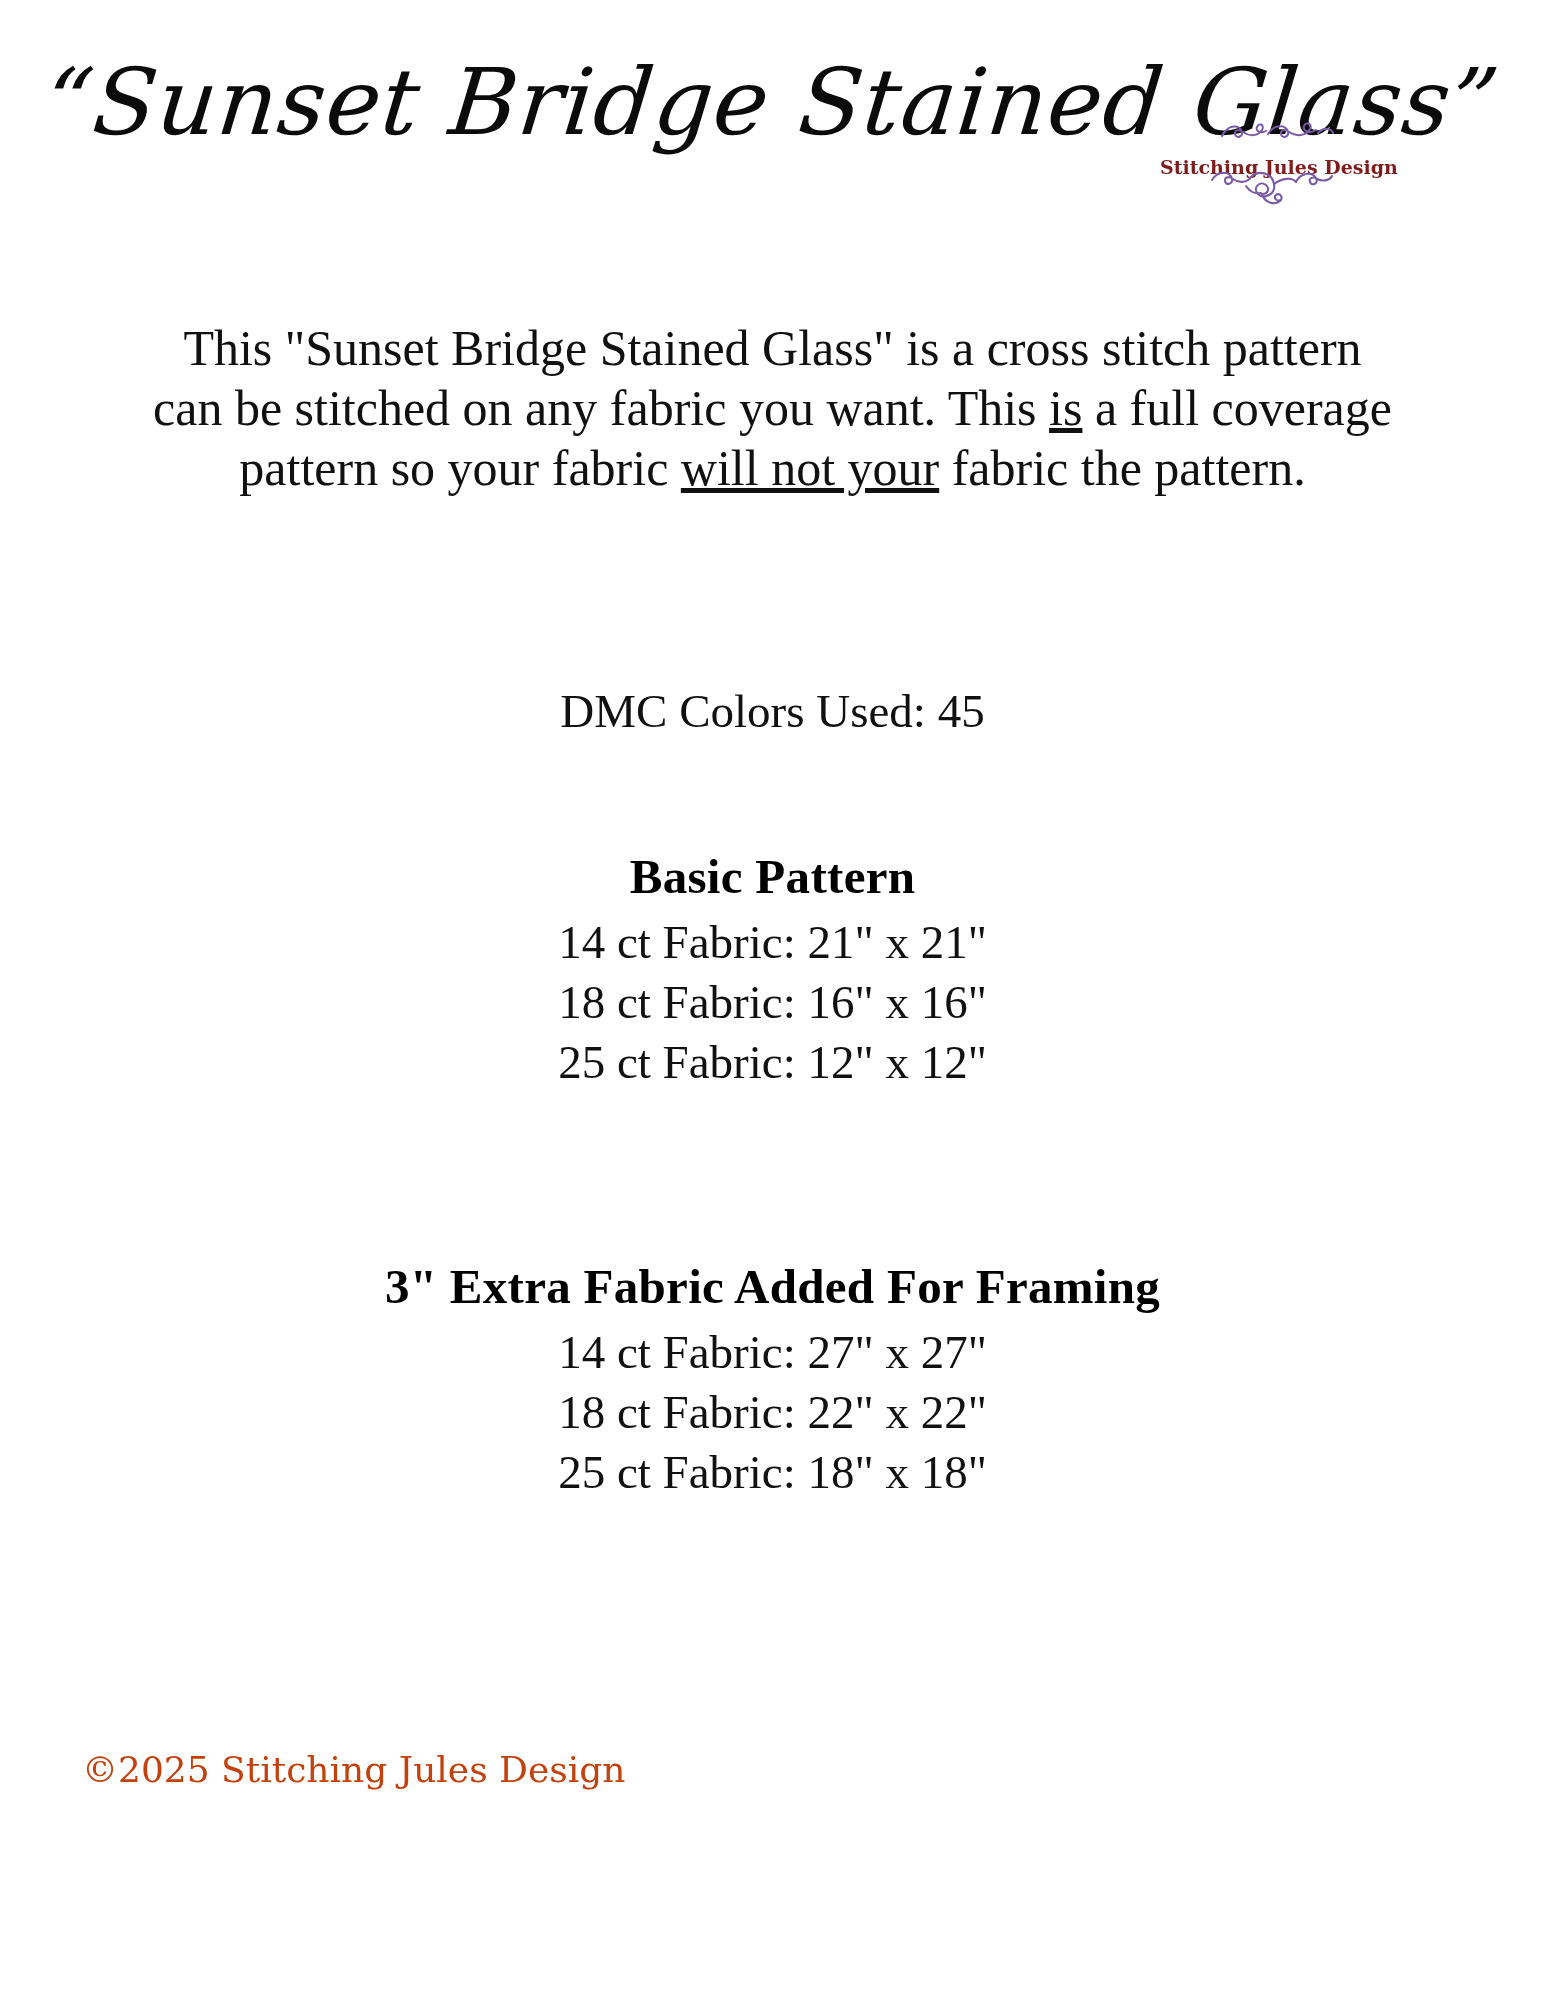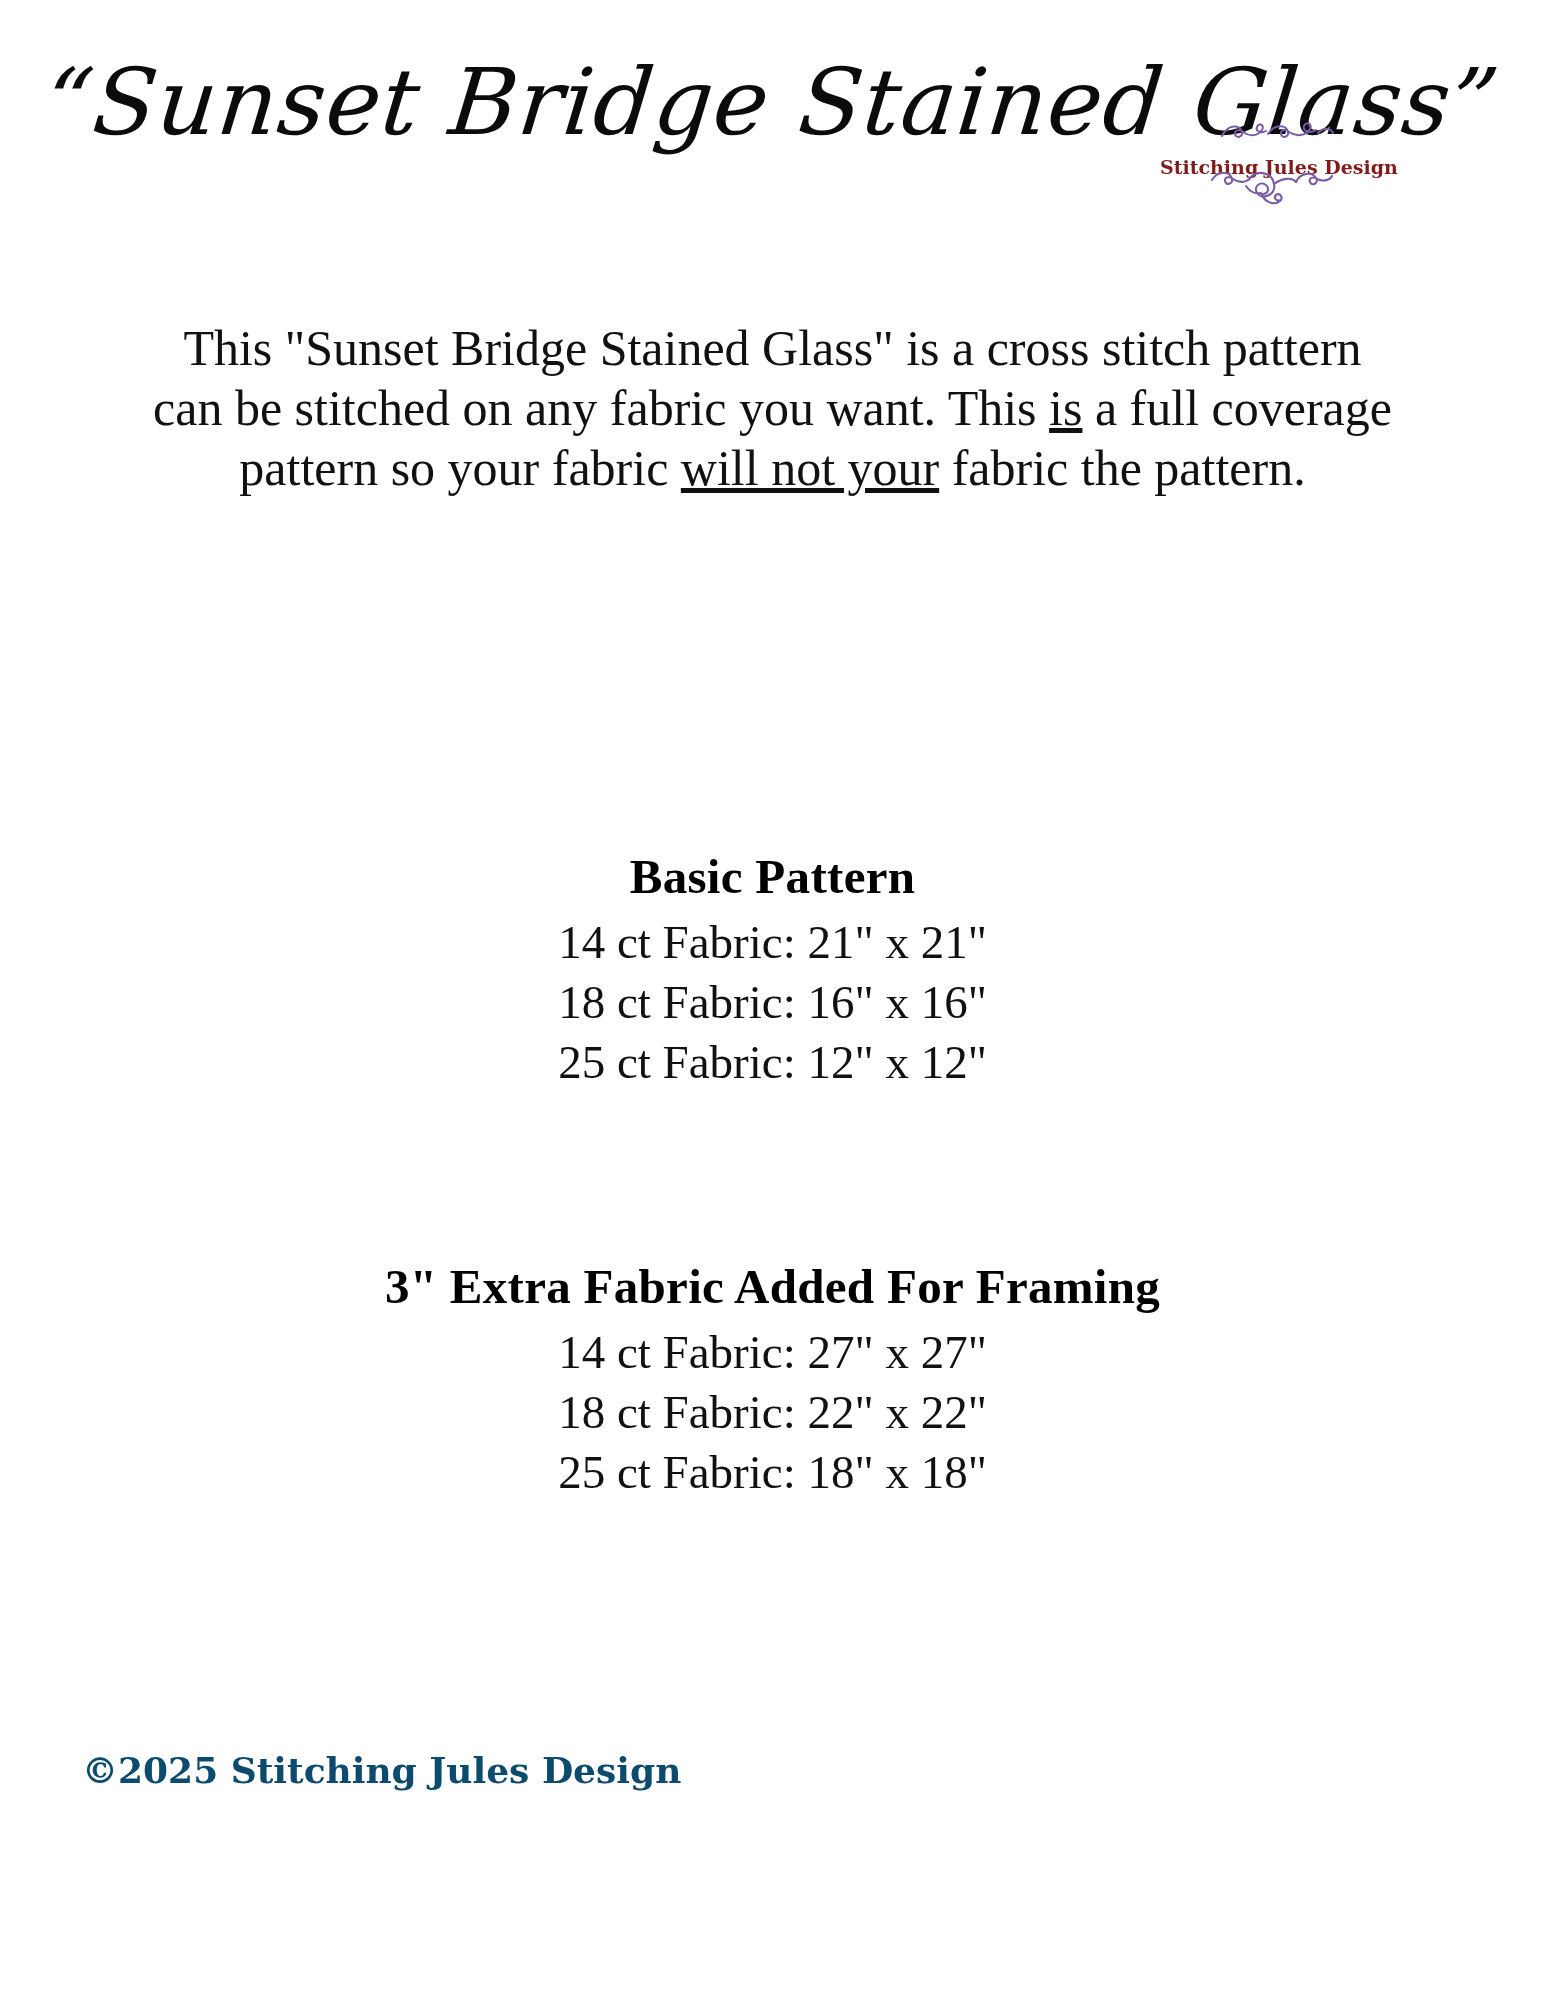--- a/index.html
+++ b/index.html
@@ -156,24 +156,24 @@
   .size-list .size-line + .size-line {
     margin-top: 2px;
   }
 
   
   .footer {
     position: absolute;
     left: 82px;
     top: 1748px;
     font-family: "DejaVu Serif", serif;
-    font-weight: 700;
+    font-weight: 400;
     font-size: 36px;
     line-height: 44px;
-    color: #0c4a6e;
+    color: #c2410c;
     white-space: nowrap;
   }
 </style>
 </head>
 <body>
 
 <div class="page">
 
   <div class="title-block">
     <div class="title-script">“Sunset Bridge Stained Glass”</div>
@@ -208,20 +208,21 @@
         </g>
       </svg>
     </div>
   </div>
 
   <div class="intro">
     <span>This "Sunset Bridge Stained Glass" is a cross stitch pattern can be stitched on any fabric you want. This </span><u>is</u><span> a full coverage  pattern  so  your fabric </span><u>will not your</u><span> fabric the pattern.</span>
   </div>
 
   <div class="counts">
+    <div>DMC Colors Used: 45</div>
   </div>
 
   <div class="section-basic">
     <div class="section-heading">Basic Pattern</div>
     <div class="size-list">
       <div class="size-line">14 ct Fabric: 21" x 21"</div>
       <div class="size-line">18 ct Fabric: 16" x 16"</div>
       <div class="size-line">25 ct Fabric: 12" x 12"</div>
     </div>
   </div>

